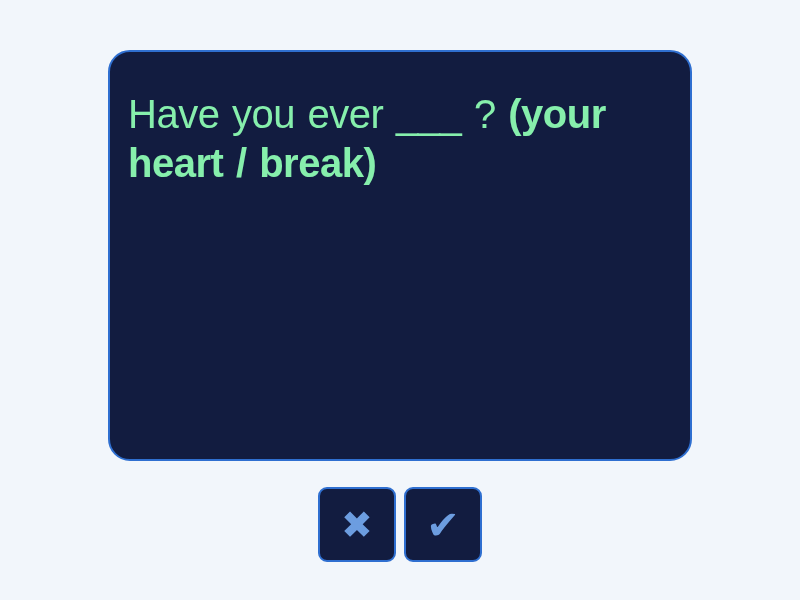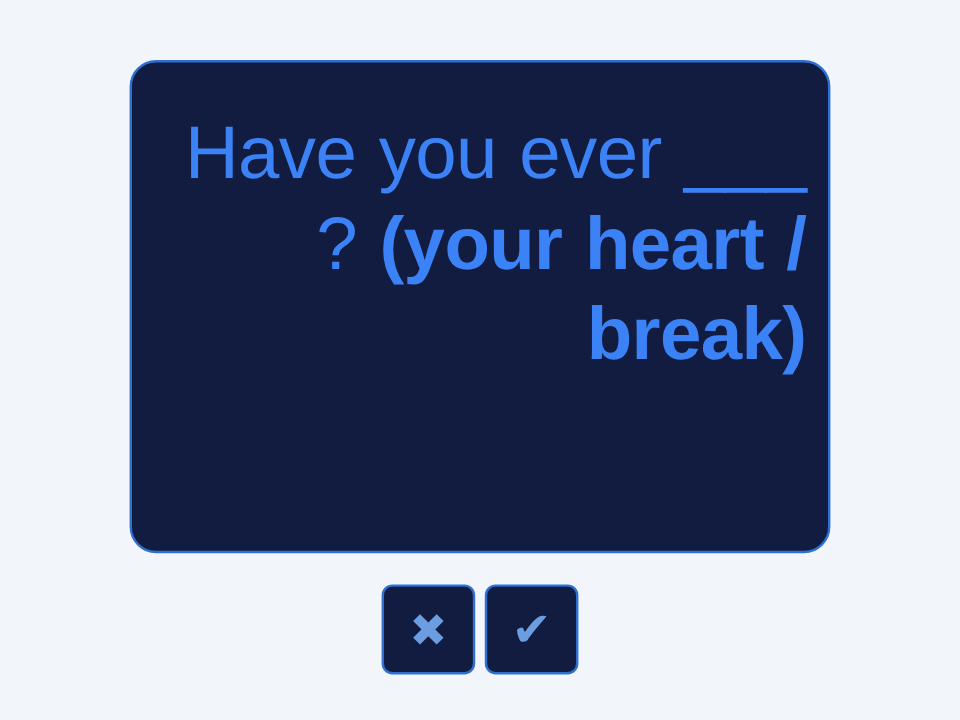--- a/index.html
+++ b/index.html
@@ -42,26 +42,26 @@
   }
 
   .card-inner {
     width: 100%;
     padding: 38px 18px 0 18px;
     box-sizing: border-box;
   }
 
   .question {
     margin: 0;
-    color: #3b82f6;
+    color: #86efac;
     font-family: "Liberation Sans", sans-serif;
-    font-size: 62px;
+    font-size: 40px;
     line-height: 1.22;
     font-weight: 400;
-    text-align: right;
+    text-align: left;
     letter-spacing: -0.5px;
     word-spacing: 2px;
   }
 
   .question .q-prompt {
     font-weight: 400;
   }
 
   .question .q-answer {
     font-weight: 700;

